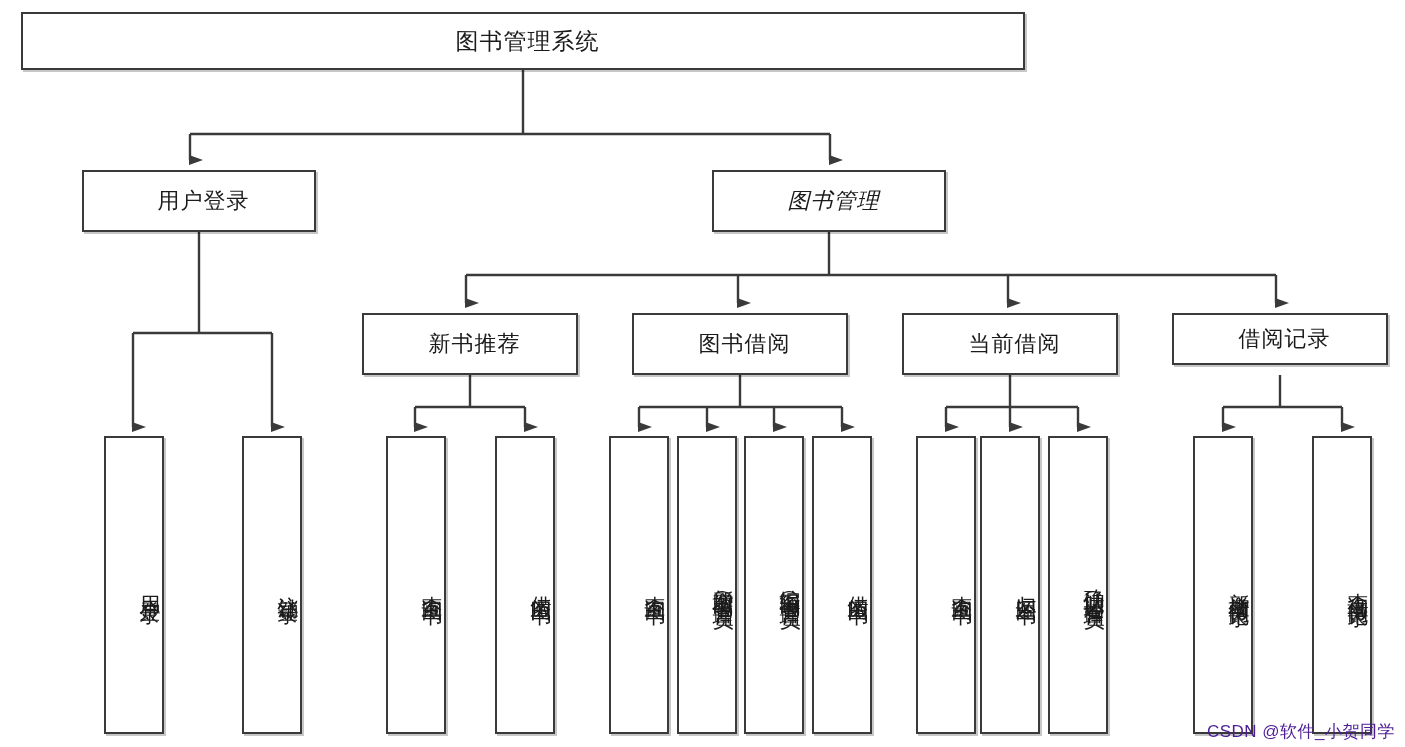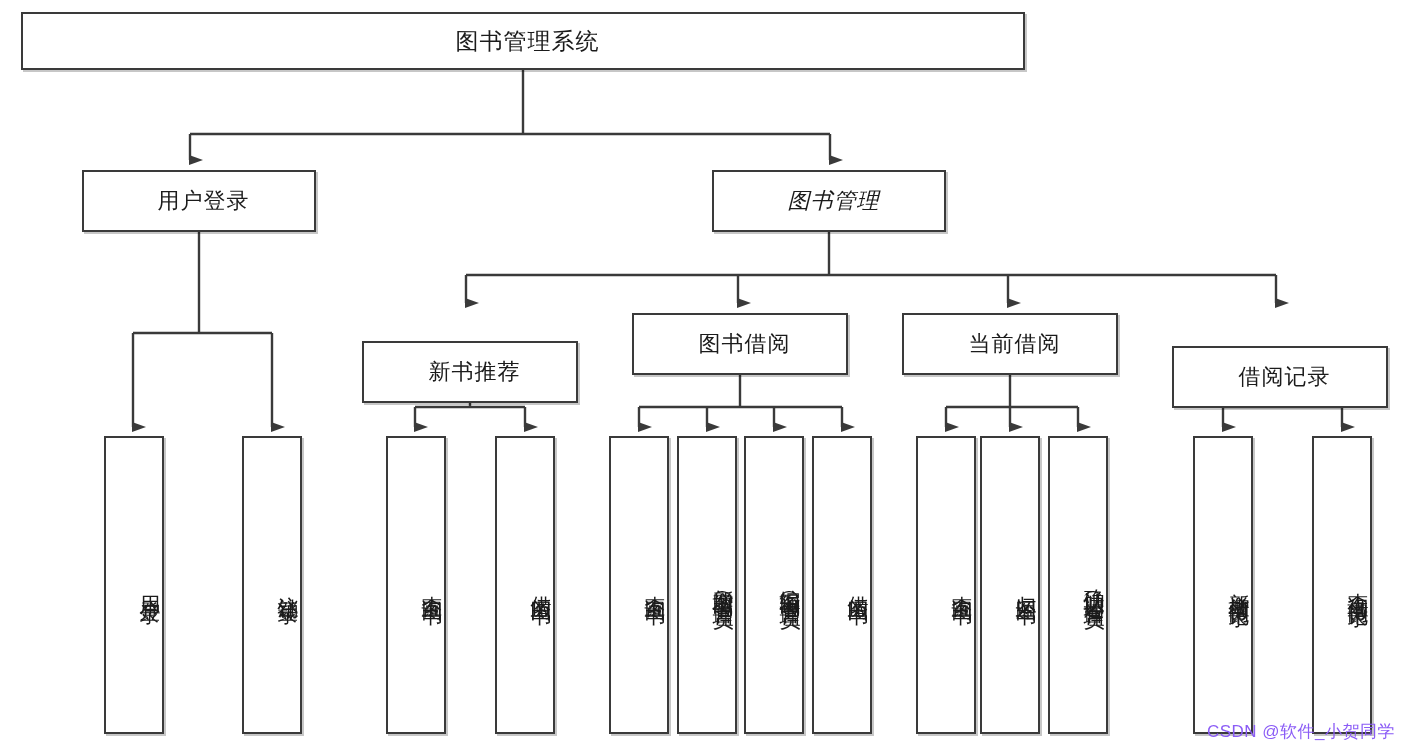--- a/index.html
+++ b/index.html
@@ -59,21 +59,21 @@
     height:747px;
     pointer-events:none;
   }
   .wire{ stroke:#3a3a3a; stroke-width:2.4; fill:none; }
   .arrowhead{ fill:#3a3a3a; }
   .watermark{
     position:absolute;
     right:10px;
     bottom:4px;
     font-size:17px;
-    color:#8b5cf6;
+    color:#4c1d95;
     letter-spacing:0.5px;
     white-space:nowrap;
     user-select:none;
   }
 </style>
 </head>
 <body>
 
 <div id="canvas">
 
@@ -131,30 +131,30 @@
     <span class="lbl">图书管理系统</span>
   </div>
 
   <div class="node horiz shadow" style="left:82px;top:170px;width:234px;height:62px;">
     <span class="lbl">用户登录</span>
   </div>
   <div class="node horiz shadow" style="left:712px;top:170px;width:234px;height:62px;font-style:italic;">
     <span class="lbl">图书管理</span>
   </div>
 
-  <div class="node horiz shadow" style="left:362px;top:313px;width:216px;height:62px;margin-top:28px;">
+  <div class="node horiz shadow" style="left:362px;top:313px;width:216px;height:62px;">
     <span class="lbl">新书推荐</span>
   </div>
   <div class="node horiz shadow" style="left:902px;top:313px;width:216px;height:62px;">
     <span class="lbl">当前借阅</span>
   </div>
   <div class="node horiz shadow" style="left:632px;top:313px;width:216px;height:62px;">
     <span class="lbl">图书借阅</span>
   </div>
-  <div class="node horiz shadow" style="left:1172px;top:313px;width:216px;height:62px;margin-top:33px;">
+  <div class="node horiz shadow" style="left:1172px;top:313px;width:216px;height:52px;">
     <span class="lbl">借阅记录</span>
   </div>
 
   <div class="node vert shadow" style="left:104px;top:436px;width:60px;height:298px;">
     <span class="lbl">用户登录</span>
   </div>
   <div class="node vert shadow" style="left:242px;top:436px;width:60px;height:298px;">
     <span class="lbl">注销登录</span>
   </div>
 

